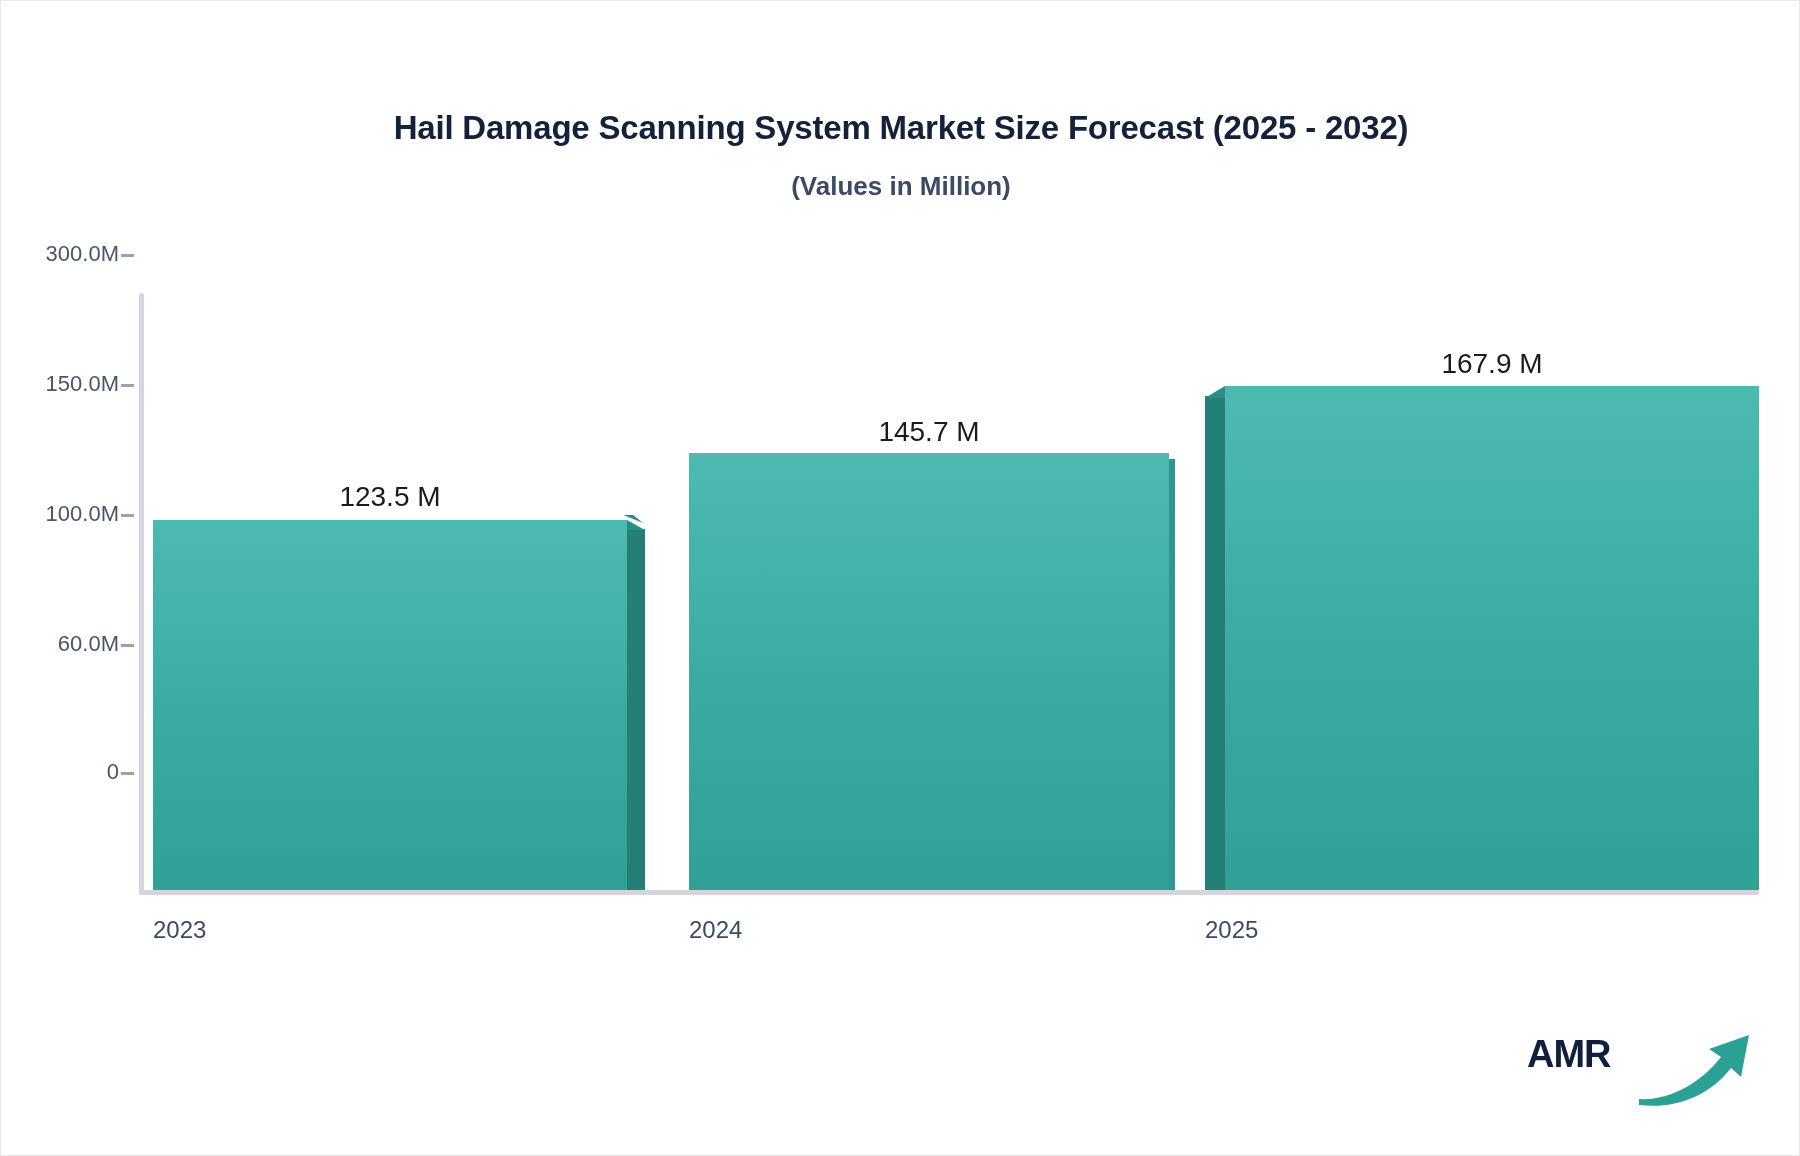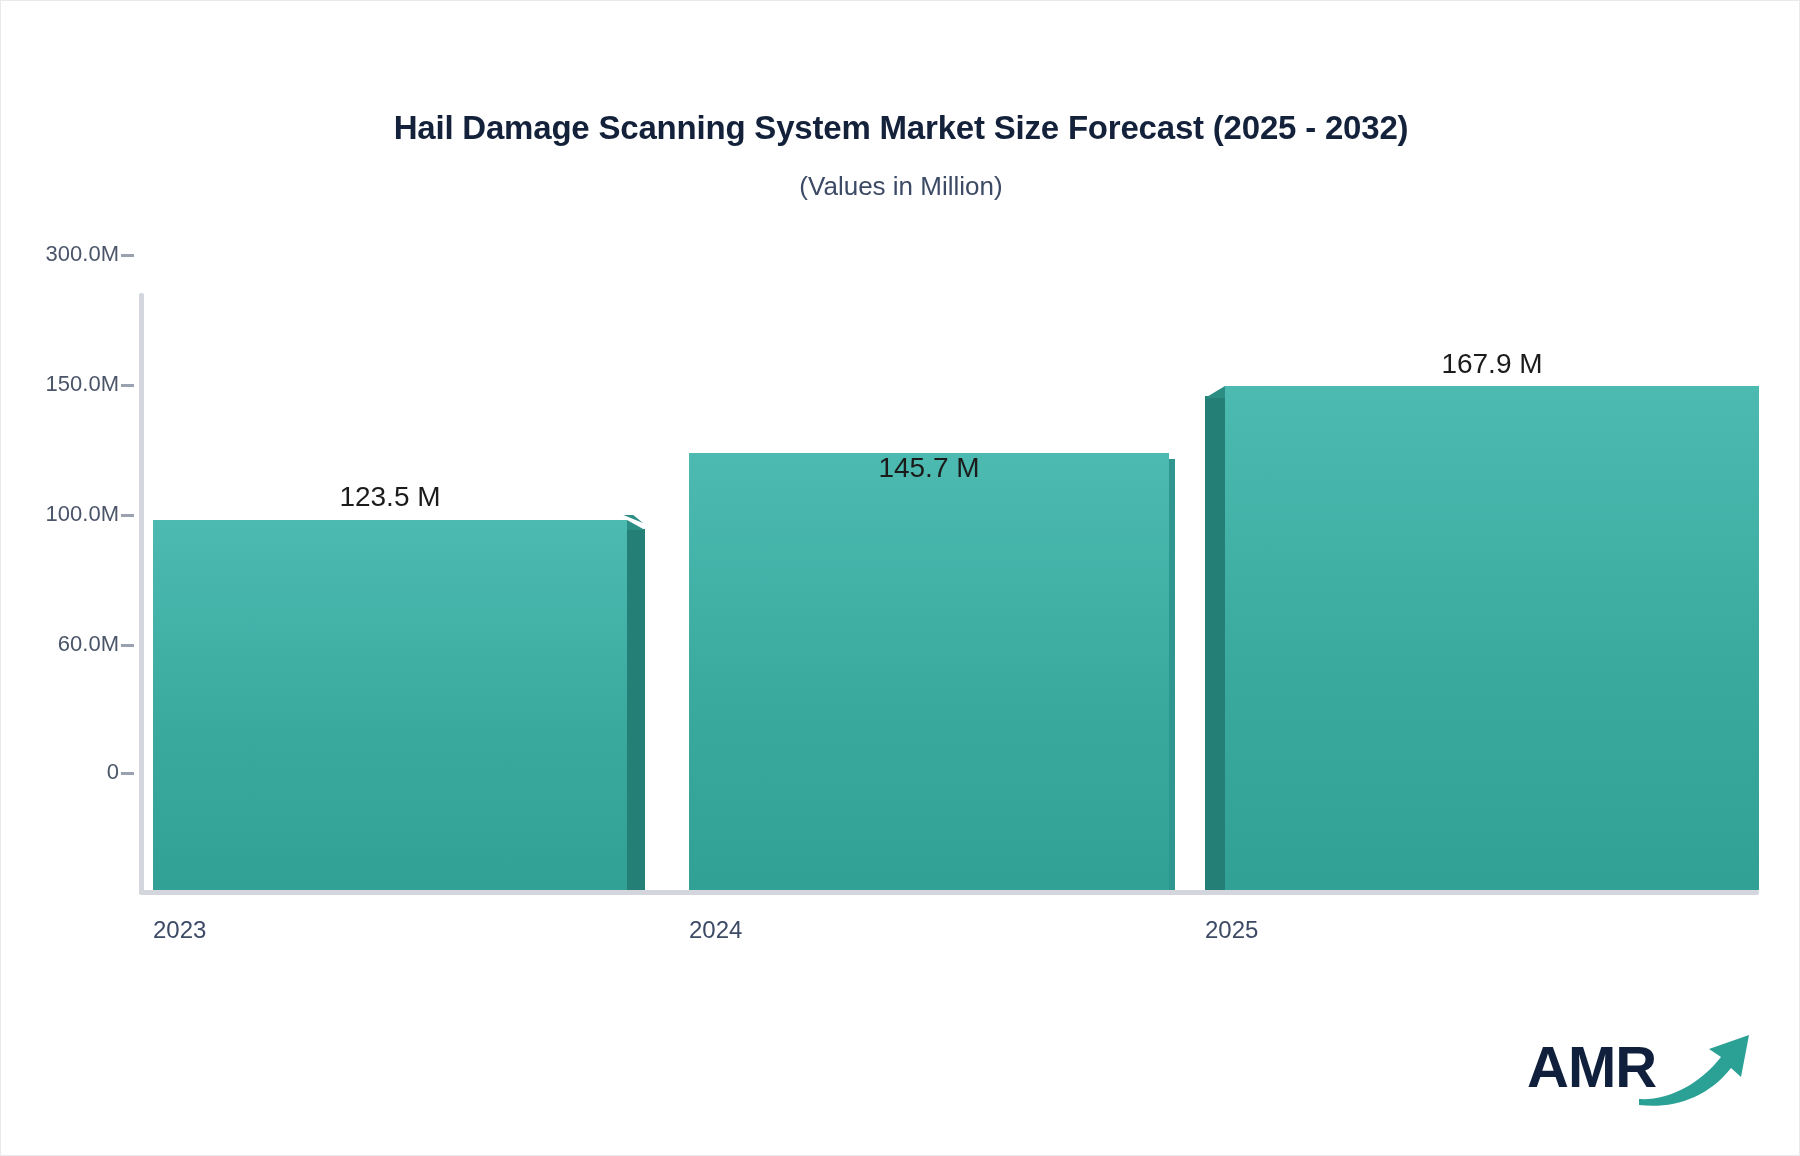--- a/index.html
+++ b/index.html
@@ -33,21 +33,21 @@
     letter-spacing: -0.2px;
     white-space: nowrap;
   }
   .subtitle {
     position: absolute;
     left: 0;
     top: 170px;
     width: 1800px;
     text-align: center;
     font-size: 26px;
-    font-weight: normal;
+    font-weight: bold;
     color: #3c4a66;
     white-space: nowrap;
   }
 
   
   .cagr-badge {
     position: absolute;
     left: 790px;
     top: 263px;
     height: 62px;
@@ -149,21 +149,21 @@
     position: absolute;
     right: 42px;
     bottom: 38px;
     width: 230px;
     height: 92px;
   }
   .logo-text {
     position: absolute;
     left: 0;
     top: 8px;
-    font-size: 58px;
+    font-size: 38px;
     font-weight: bold;
     color: #10203c;
     letter-spacing: -1px;
   }
   .logo-arrow {
     position: absolute;
     right: 0;
     top: 2px;
     width: 120px;
     height: 86px;
@@ -200,21 +200,21 @@
 
     <div class="bar-top-right" style="left:152px; top:514px; width:490px; height:8px; clip-path: polygon(96% 0, 100% 100%, 100% 100%, 98% 0);"></div>
     <div class="bar" style="left:152px; top:519px; width:474px; height:370px;"></div>
     <div class="bar-side-right" style="left:626px; top:528px; width:18px; height:361px;"></div>
     <div class="bar-side-right" style="left:626px; top:519px; width:18px; height:10px; background:#2b8d84; clip-path: polygon(0 0, 100% 100%, 0 100%);"></div>
     <div class="bar-value" style="left:152px; top:480px; width:474px;">123.5 M</div>
     <div class="x-label" style="left:152px; width:474px;">2023</div>
 
     <div class="bar" style="left:688px; top:452px; width:480px; height:437px;"></div>
     <div class="bar-side-right" style="left:1168px; top:458px; width:6px; height:431px; background:#2f9690;"></div>
-    <div class="bar-value" style="left:688px; top:415px; width:480px;margin-top:36px;">145.7 M</div>
+    <div class="bar-value" style="left:688px; top:415px; width:480px;">145.7 M</div>
     <div class="x-label" style="left:688px; width:480px;">2024</div>
 
     <div class="bar-side-left" style="left:1204px; top:395px; width:20px; height:494px;"></div>
     <div class="bar-top-left" style="left:1204px; top:385px; width:20px; height:12px; clip-path: polygon(100% 0, 100% 100%, 0 100%);"></div>
     <div class="bar" style="left:1224px; top:385px; width:534px; height:504px;"></div>
     <div class="bar-value" style="left:1224px; top:347px; width:534px;">167.9 M</div>
     <div class="x-label" style="left:1204px; width:554px;">2025</div>
 
   </div>
 

